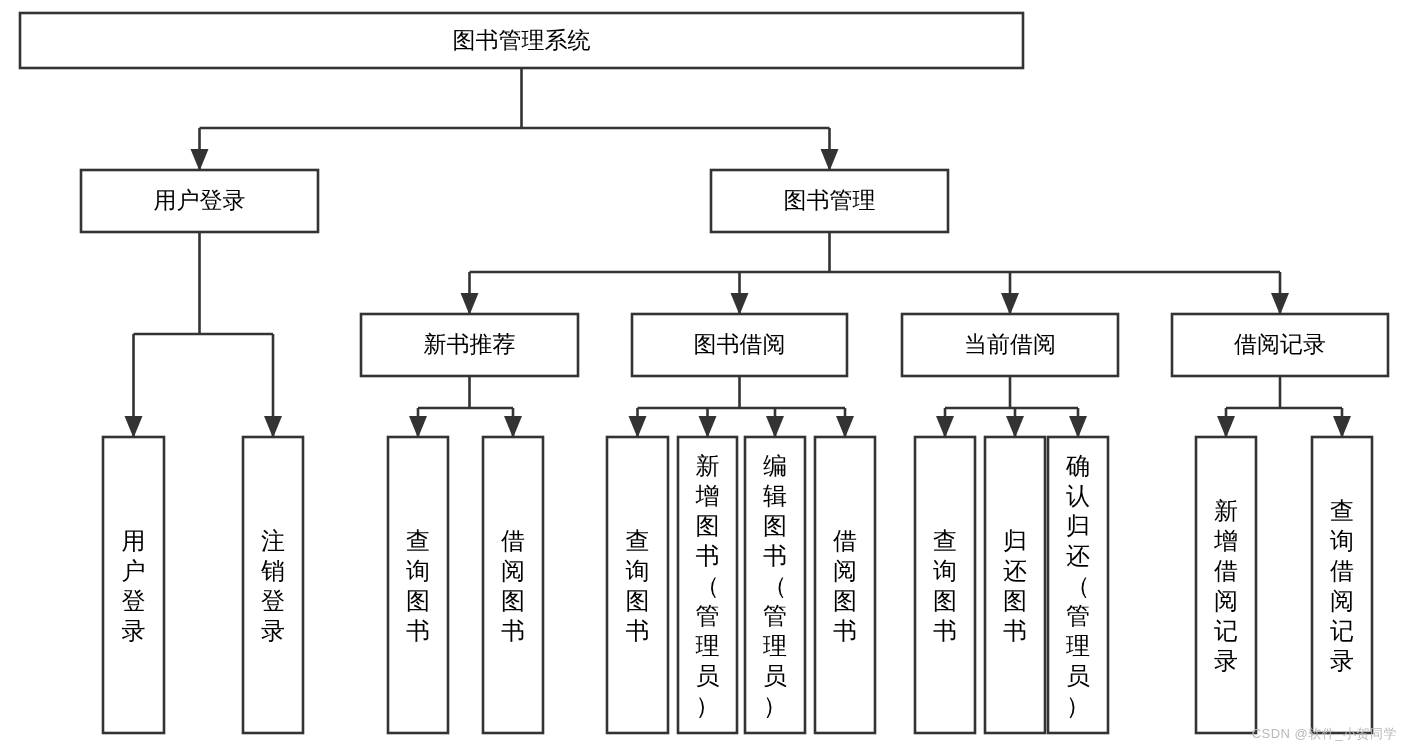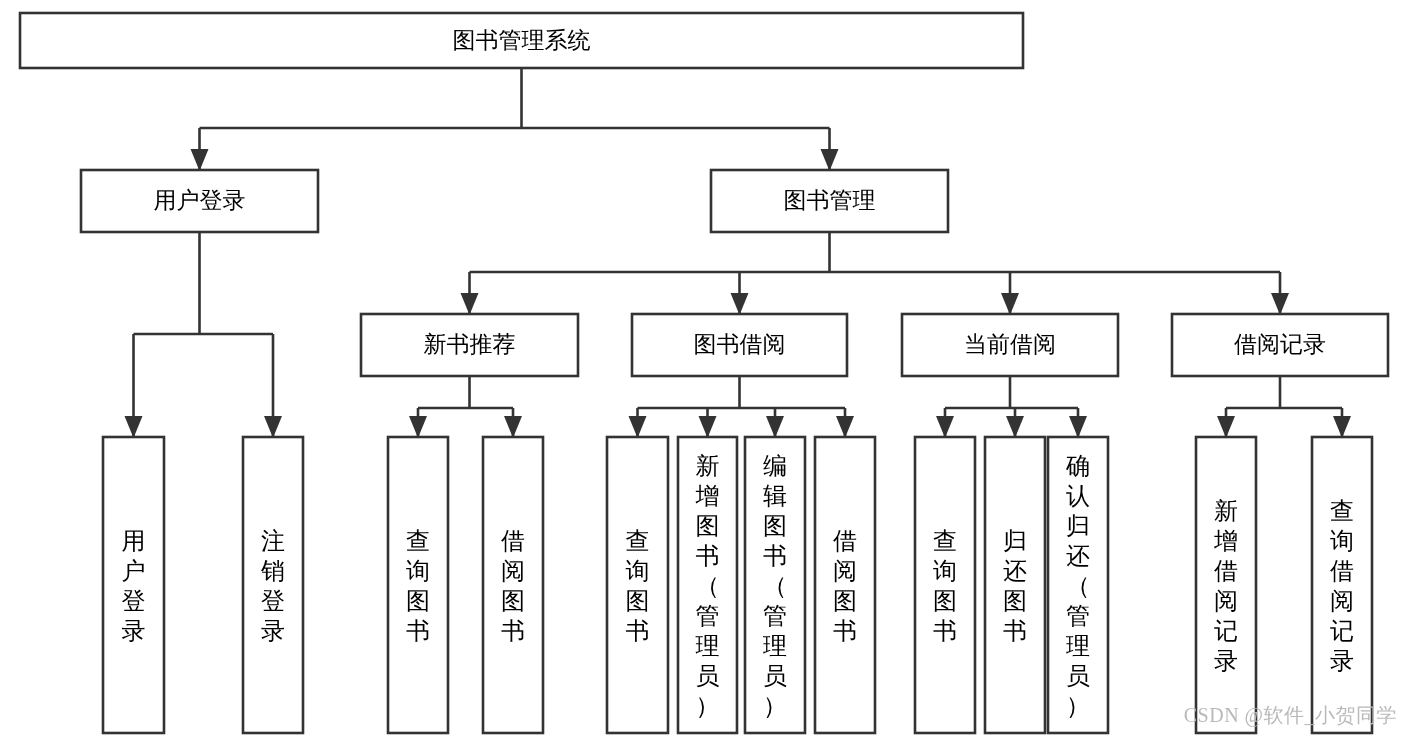--- a/index.html
+++ b/index.html
@@ -7,22 +7,22 @@
        font-family:"Liberation Sans","DejaVu Sans",sans-serif;}
   #stage{position:relative;width:1405px;height:747px;background:#fff;}
   svg{position:absolute;left:0;top:0;width:1405px;height:747px;}
   .node-rect{fill:#ffffff;stroke:#333333;stroke-width:2.6;}
   .node-text{fill:#000000;font-family:"Liberation Sans","DejaVu Sans",sans-serif;
              font-size:23px;text-anchor:middle;dominant-baseline:middle;}
   .leaf-text{fill:#000000;font-family:"Liberation Sans","DejaVu Sans",sans-serif;
              font-size:24px;text-anchor:middle;}
   .link{fill:none;stroke:#333333;stroke-width:2.6;}
   .arrow-head{fill:#333333;stroke:none;}
-  .watermark{position:absolute;right:8px;bottom:18px;font-size:20px;color:#b9b9b9;
-             font-family:Liberation Serif, serif;white-space:nowrap;
+  .watermark{position:absolute;right:8px;bottom:4px;font-size:13px;color:#b9b9b9;
+             font-family:Liberation Sans, sans-serif;white-space:nowrap;
              letter-spacing:.5px;}
 </style>
 </head>
 <body>
 
 <div id="stage">
   <svg id="diagram-svg" viewBox="0 0 1405 747" xmlns="http://www.w3.org/2000/svg">
     <g id="links-layer">
         <line x1="521.5" y1="68" x2="521.5" y2="128" class="link"></line>
         <line x1="199.5" y1="128" x2="829.5" y2="128" class="link"></line>

